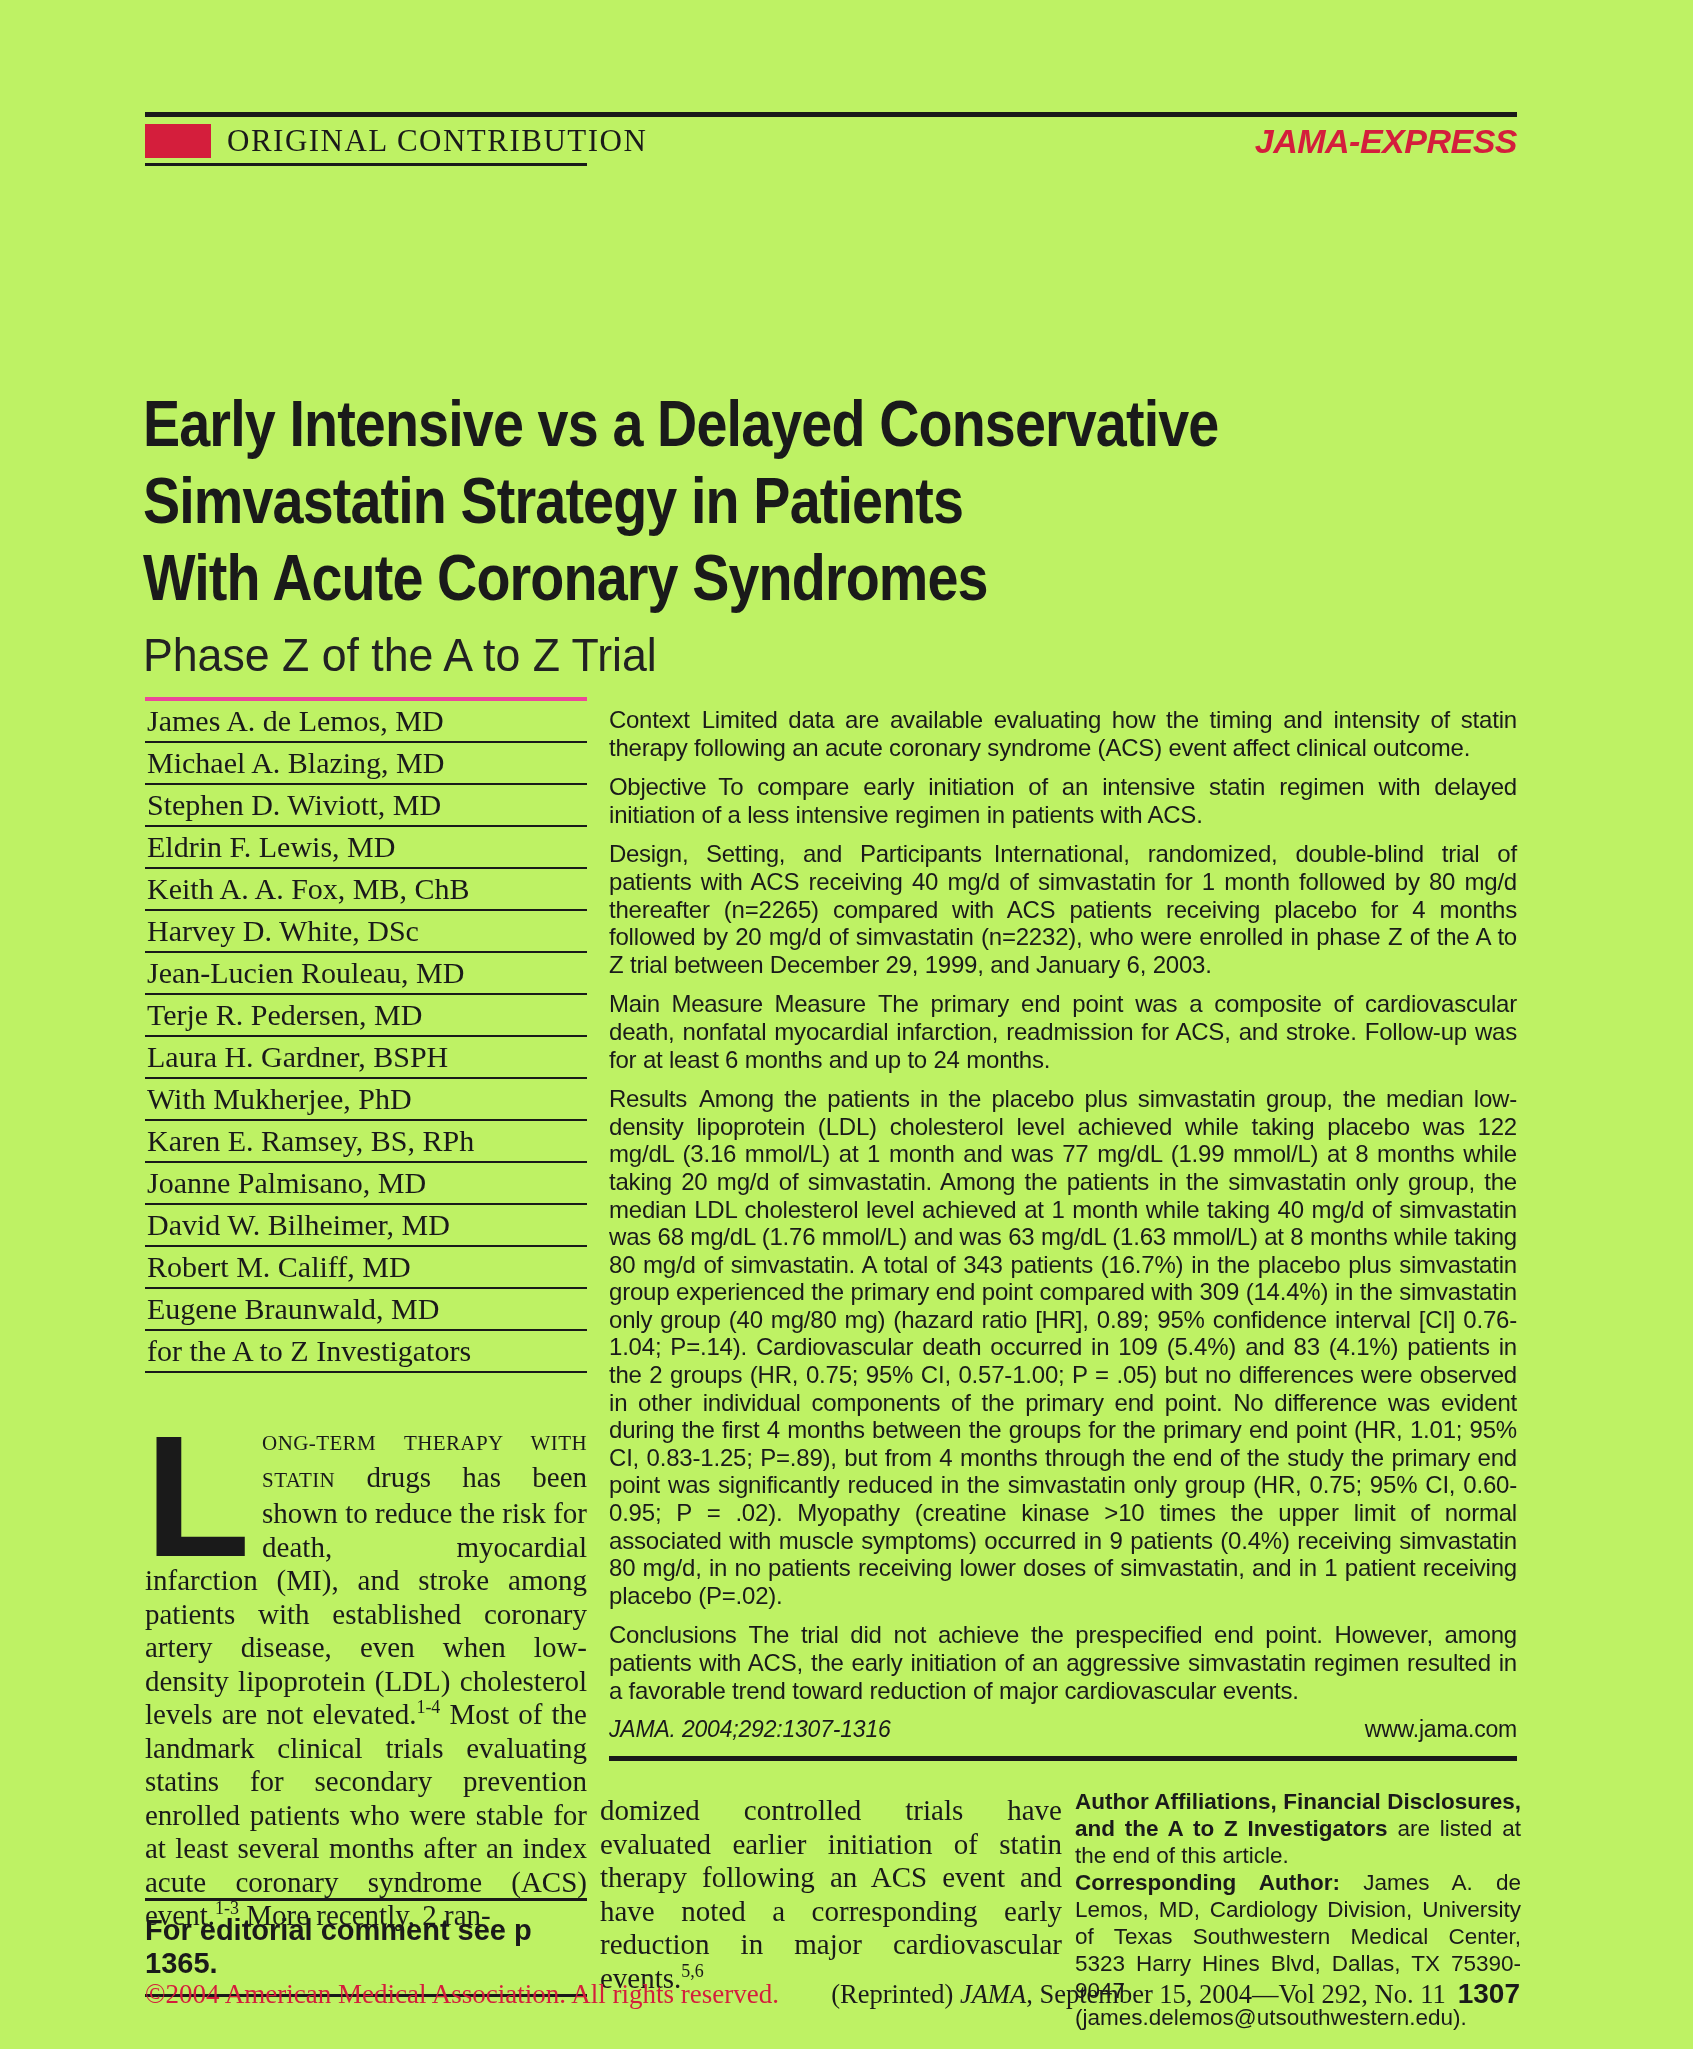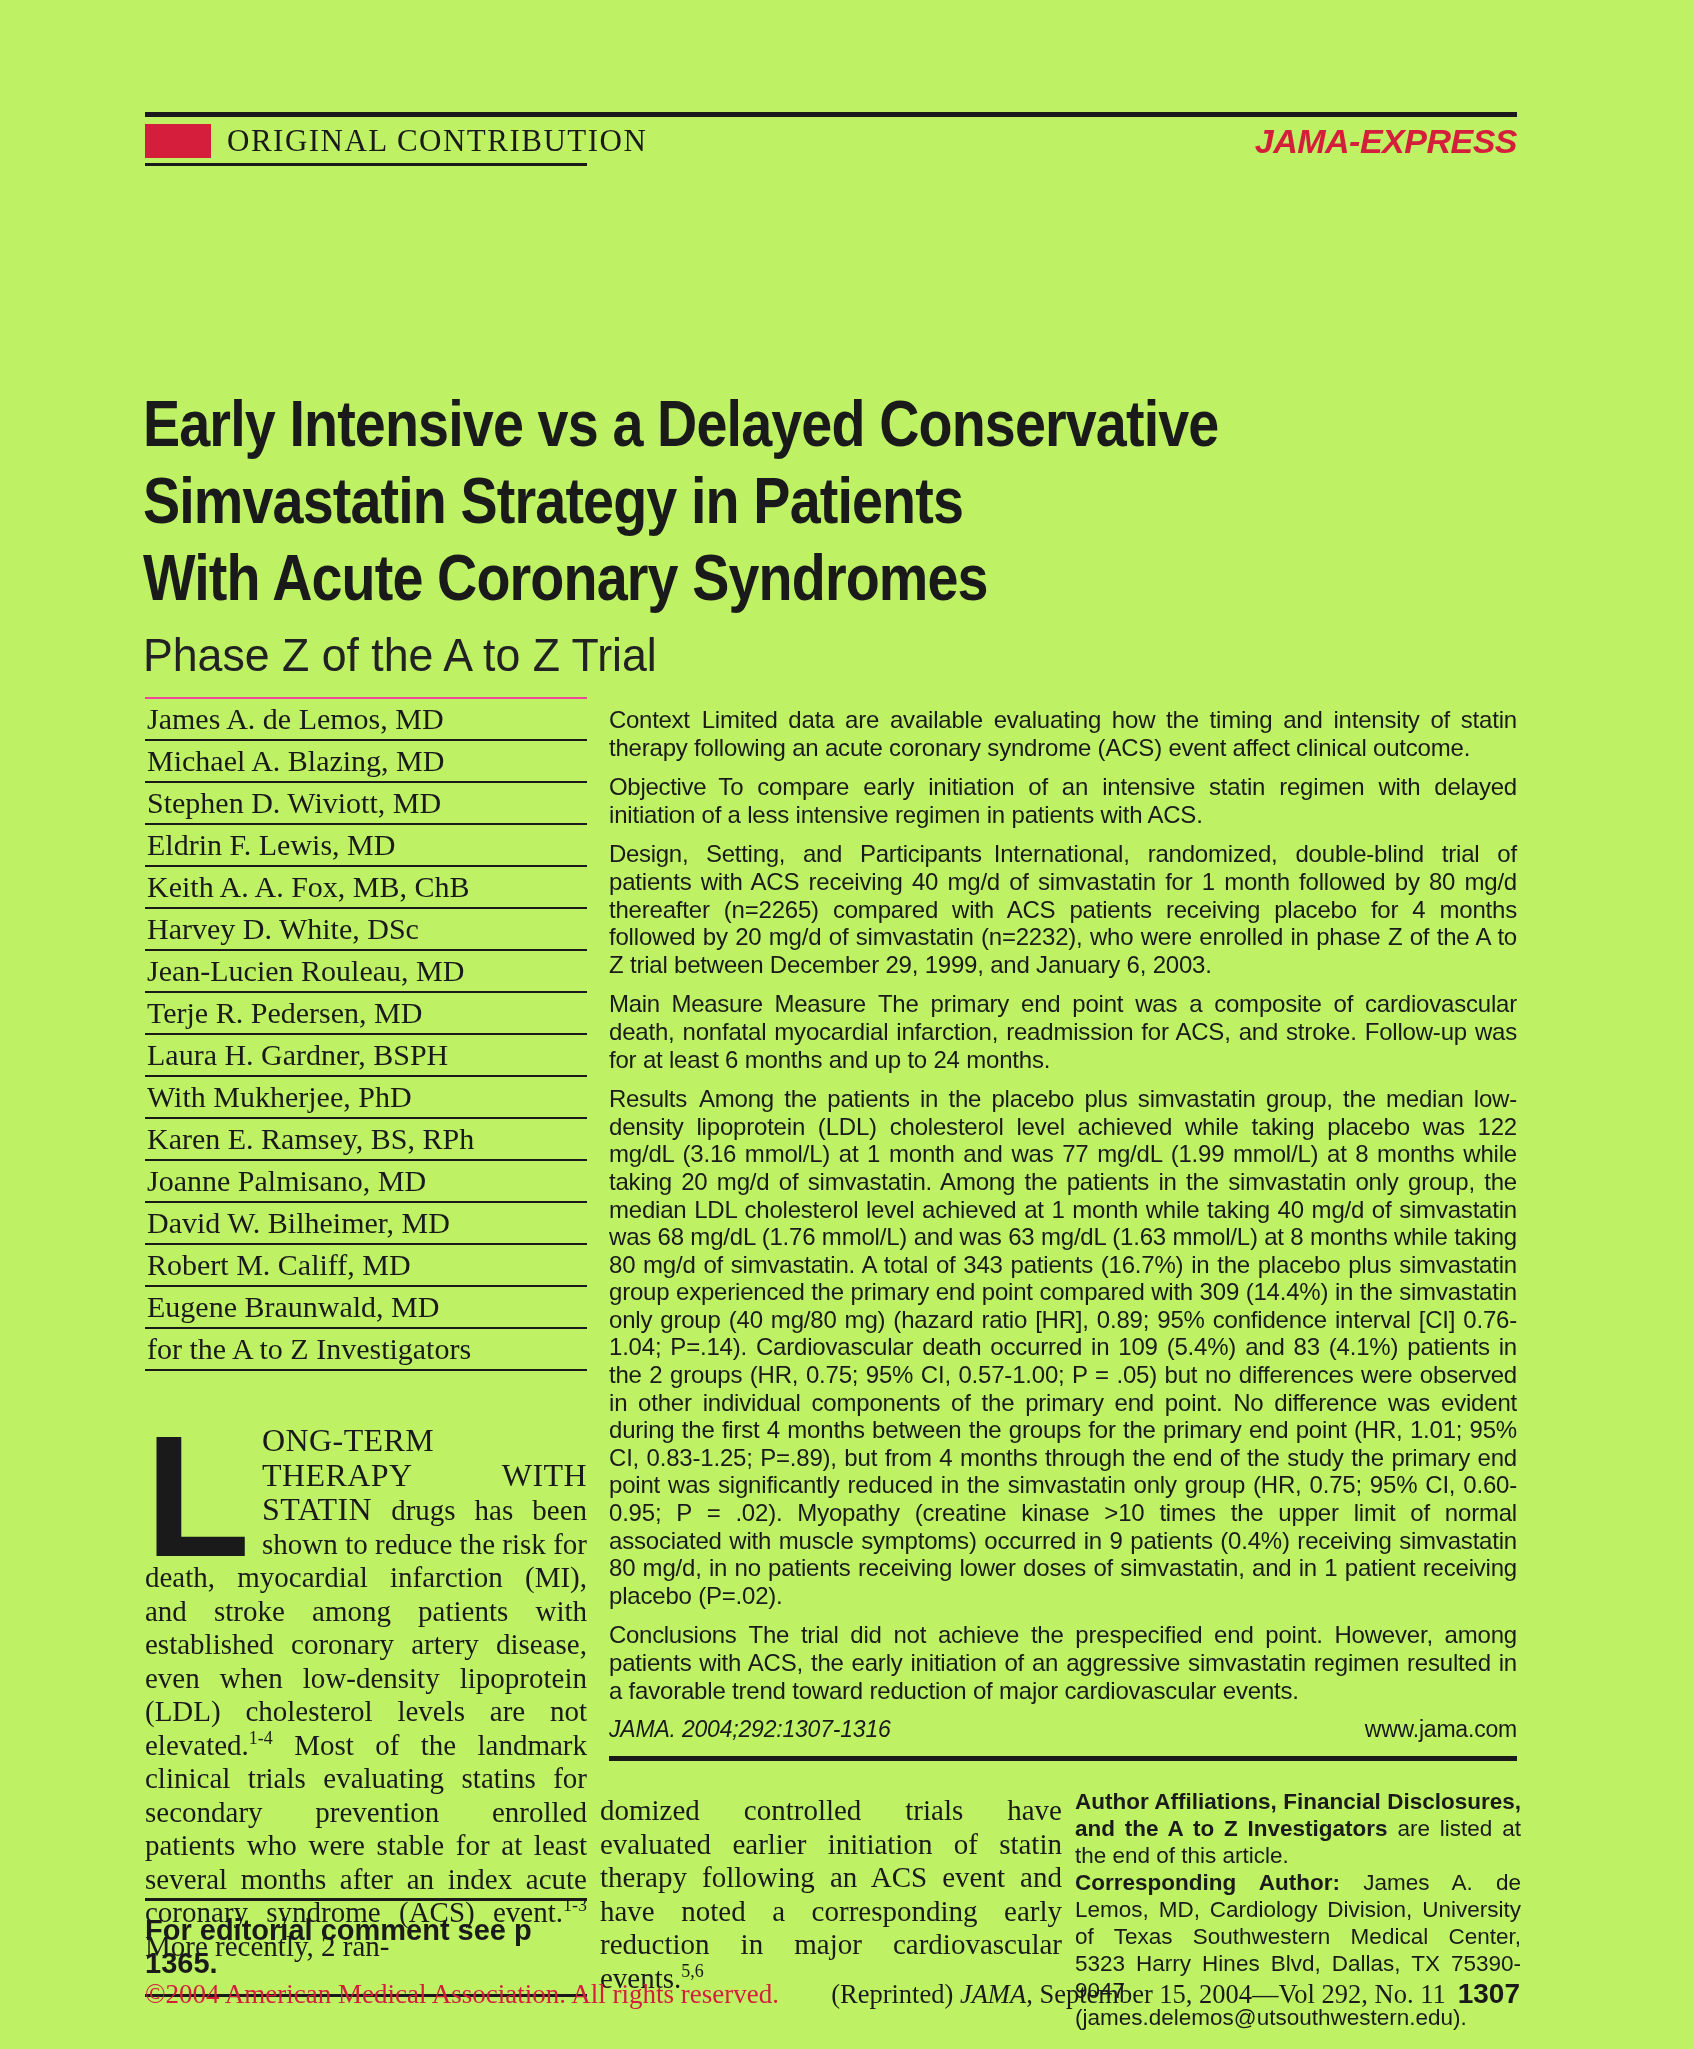--- a/index.html
+++ b/index.html
@@ -17,27 +17,27 @@
              font-weight:bold; font-style:italic; font-size:34px; letter-spacing:-0.5px; }
   .kicker-underline { position:absolute; left:145px; top:163px; width:442px; height:3px; background:#1a1a1a; }
   
   .title-block { position:absolute; left:143px; top:386px; width:1450px; }
   .title-line { display:block; font-family:"Liberation Sans",sans-serif; font-weight:bold; font-size:64px;
                 line-height:77px; letter-spacing:-1px; white-space:nowrap;
                 transform:scaleX(.87); transform-origin:0 50%; }
   .subtitle { margin-top:9px; font-family:"Liberation Sans",sans-serif; font-weight:normal; font-size:47px;
               line-height:58px; white-space:nowrap; transform:scaleX(.95); transform-origin:0 50%; color:#222; }
   
-  .authors { position:absolute; left:145px; top:697px; width:442px; border-top:2px solid #ec4899; }
+  .authors { position:absolute; left:145px; top:697px; width:442px; border-top:4px solid #ec4899; }
   .author { font-size:30px; line-height:33px; padding:3px 0 4px 2px; border-bottom:2px solid #1a1a1a; white-space:nowrap; }
   
   .intro { position:absolute; left:145px; top:1424px; width:442px; font-size:29px; line-height:33.5px; text-align:justify; }
   .dropcap { float:left; font-family:"Liberation Sans",sans-serif; font-weight:bold; font-size:172px;
              line-height:128px; margin:8px 12px 0 0; }
-  .lead-caps { font-size:32px; letter-spacing:0.4px; }
+  .lead-caps { font-size:21px; letter-spacing:0.4px; }
   sup { font-size:0.62em; vertical-align:super; line-height:0; }
   .editorial-box { position:absolute; left:145px; top:1898px; width:442px; border-top:3px solid #1a1a1a;
                    border-bottom:3px solid #1a1a1a; padding:13px 0 14px 0;
                    font-family:"Liberation Sans",sans-serif; font-weight:bold; font-size:29px; }
   
   .abstract { position:absolute; left:609px; top:706px; width:908px; font-family:"Liberation Sans",sans-serif;
               font-size:24px; line-height:27.6px; text-align:justify; letter-spacing:-0.2px; }
   .abs-sec { margin-bottom:12px; }
   .abs-label { font-weight:normal; margin-right:12px; letter-spacing:-0.3px; }
   .cite-row { display:flex; align-items:baseline; margin-top:12px; font-size:23px; }

